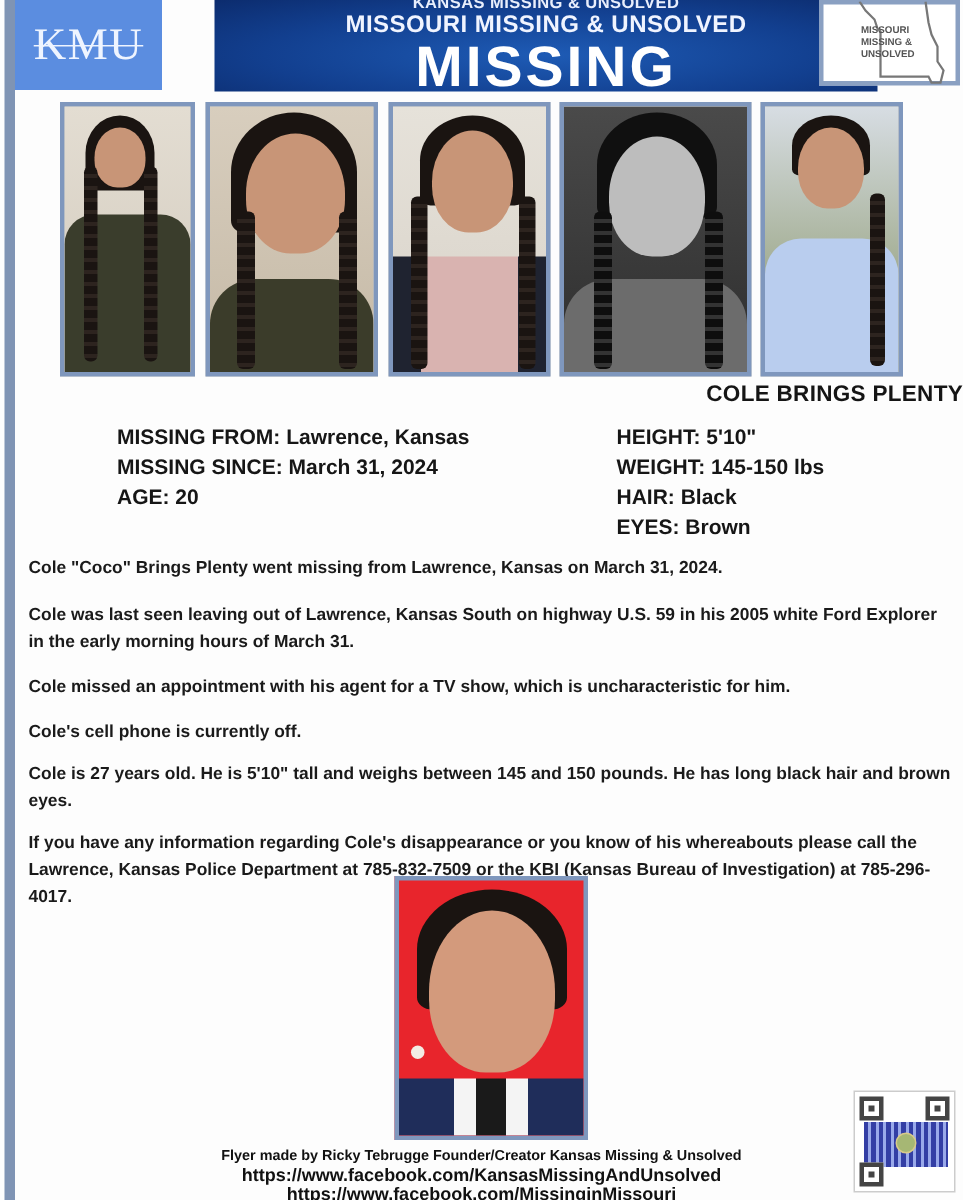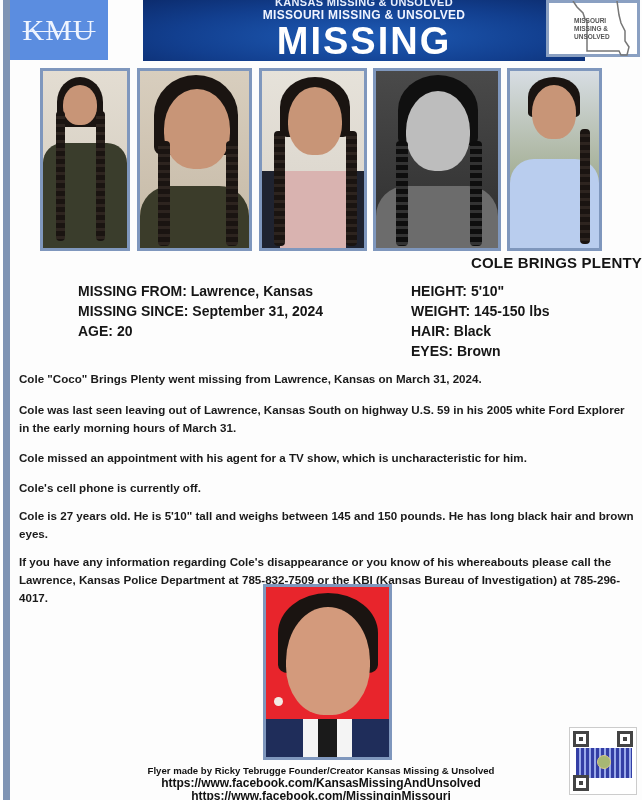--- a/index.html
+++ b/index.html
@@ -5,21 +5,21 @@
     * { box-sizing: border-box; margin: 0; padding: 0; }
     html, body { width: 642px; height: 800px; overflow: hidden; background: #fdfdfd; }
     body { position: relative; font-family: "Liberation Sans", sans-serif; color: #111; }
     .left-rule { position: absolute; left: 3px; top: 0; width: 7px; height: 800px; background: #7f94b4; }
 
     
     .kmu-logo { position: absolute; left: 10px; top: 0; width: 98px; height: 60px; background: #5b8de0; display: flex; align-items: center; justify-content: center; }
     .kmu-logo span { font-family: "Liberation Serif", serif; color: #eef4ff; font-size: 30px; letter-spacing: 1px; text-decoration: line-through; text-decoration-thickness: 1px; }
     .banner { position: absolute; left: 143px; top: 0; width: 442px; height: 61px; background: radial-gradient(ellipse at 50% 60%, #1e5bb5 0%, #123f8f 60%, #0c2c6e 100%); text-align: center; color: #fff; overflow: hidden; }
     .banner .line1 { font-weight: bold; font-size: 11px; margin-top: -4px; letter-spacing: 0.3px; color: #e8eefc; }
-    .banner .line2 { font-weight: bold; font-size: 12px; letter-spacing: 0.3px; color: #f0f4ff; }
+    .banner .line2 { font-weight: bold; font-size: 16px; letter-spacing: 0.3px; color: #f0f4ff; }
     .banner .big { font-weight: bold; font-size: 38px; line-height: 38px; letter-spacing: 2px; color: #fff; }
     .mo-logo { position: absolute; left: 546px; top: 0; width: 94px; height: 57px; background: #fff; border: 3px solid #8aa0c2; }
     .mo-logo svg { position: absolute; left: 20px; top: -2px; }
     .mo-logo .mo-text { position: absolute; left: 25px; top: 14px; font-size: 6.5px; font-weight: bold; color: #555; line-height: 8px; }
     .photo { position: absolute; border: 3px solid #7f97bd; overflow: hidden; background: #d9d2c6; }
     .photo .bg { position: absolute; inset: 0; }
     .head { position: absolute; border-radius: 50% 50% 45% 45%; background: #c89577; }
     .hair { position: absolute; background: #1a1411; border-radius: 50% 50% 10% 10%; }
     .braid { position: absolute; width: 9px; background: repeating-linear-gradient(180deg, #1a1411 0 5px, #2d241f 5px 8px); border-radius: 4px; }
     .shirt { position: absolute; left: 0; right: 0; bottom: 0; }
@@ -114,21 +114,21 @@
   <div class="hair" style="left:18px;top:6px;width:52px;height:40px;"></div>
   <div class="head" style="left:22px;top:14px;width:44px;height:54px;"></div>
   <div class="shirt" style="top:88px;background:#b9cdee;border-radius:24px 24px 0 0;"></div>
   <div class="braid" style="left:70px;top:58px;height:115px;width:10px;"></div>
 </div>
 
 <div class="name">COLE BRINGS PLENTY</div>
 
 <div class="facts facts-left">
   <div><span>MISSING FROM:</span> <span>Lawrence, Kansas</span></div>
-  <div><span>MISSING SINCE:</span> <span>September 31, 2024</span></div>
+  <div><span>MISSING SINCE:</span> <span>March 31, 2024</span></div>
   <div><span>AGE:</span> <span>20</span></div>
 </div>
 
 <div class="facts facts-right">
   <div><span>HEIGHT:</span> <span>5'10"</span></div>
   <div><span>WEIGHT:</span> <span>145-150 lbs</span></div>
   <div><span>HAIR:</span> <span>Black</span></div>
   <div><span>EYES:</span> <span>Brown</span></div>
 </div>
 

